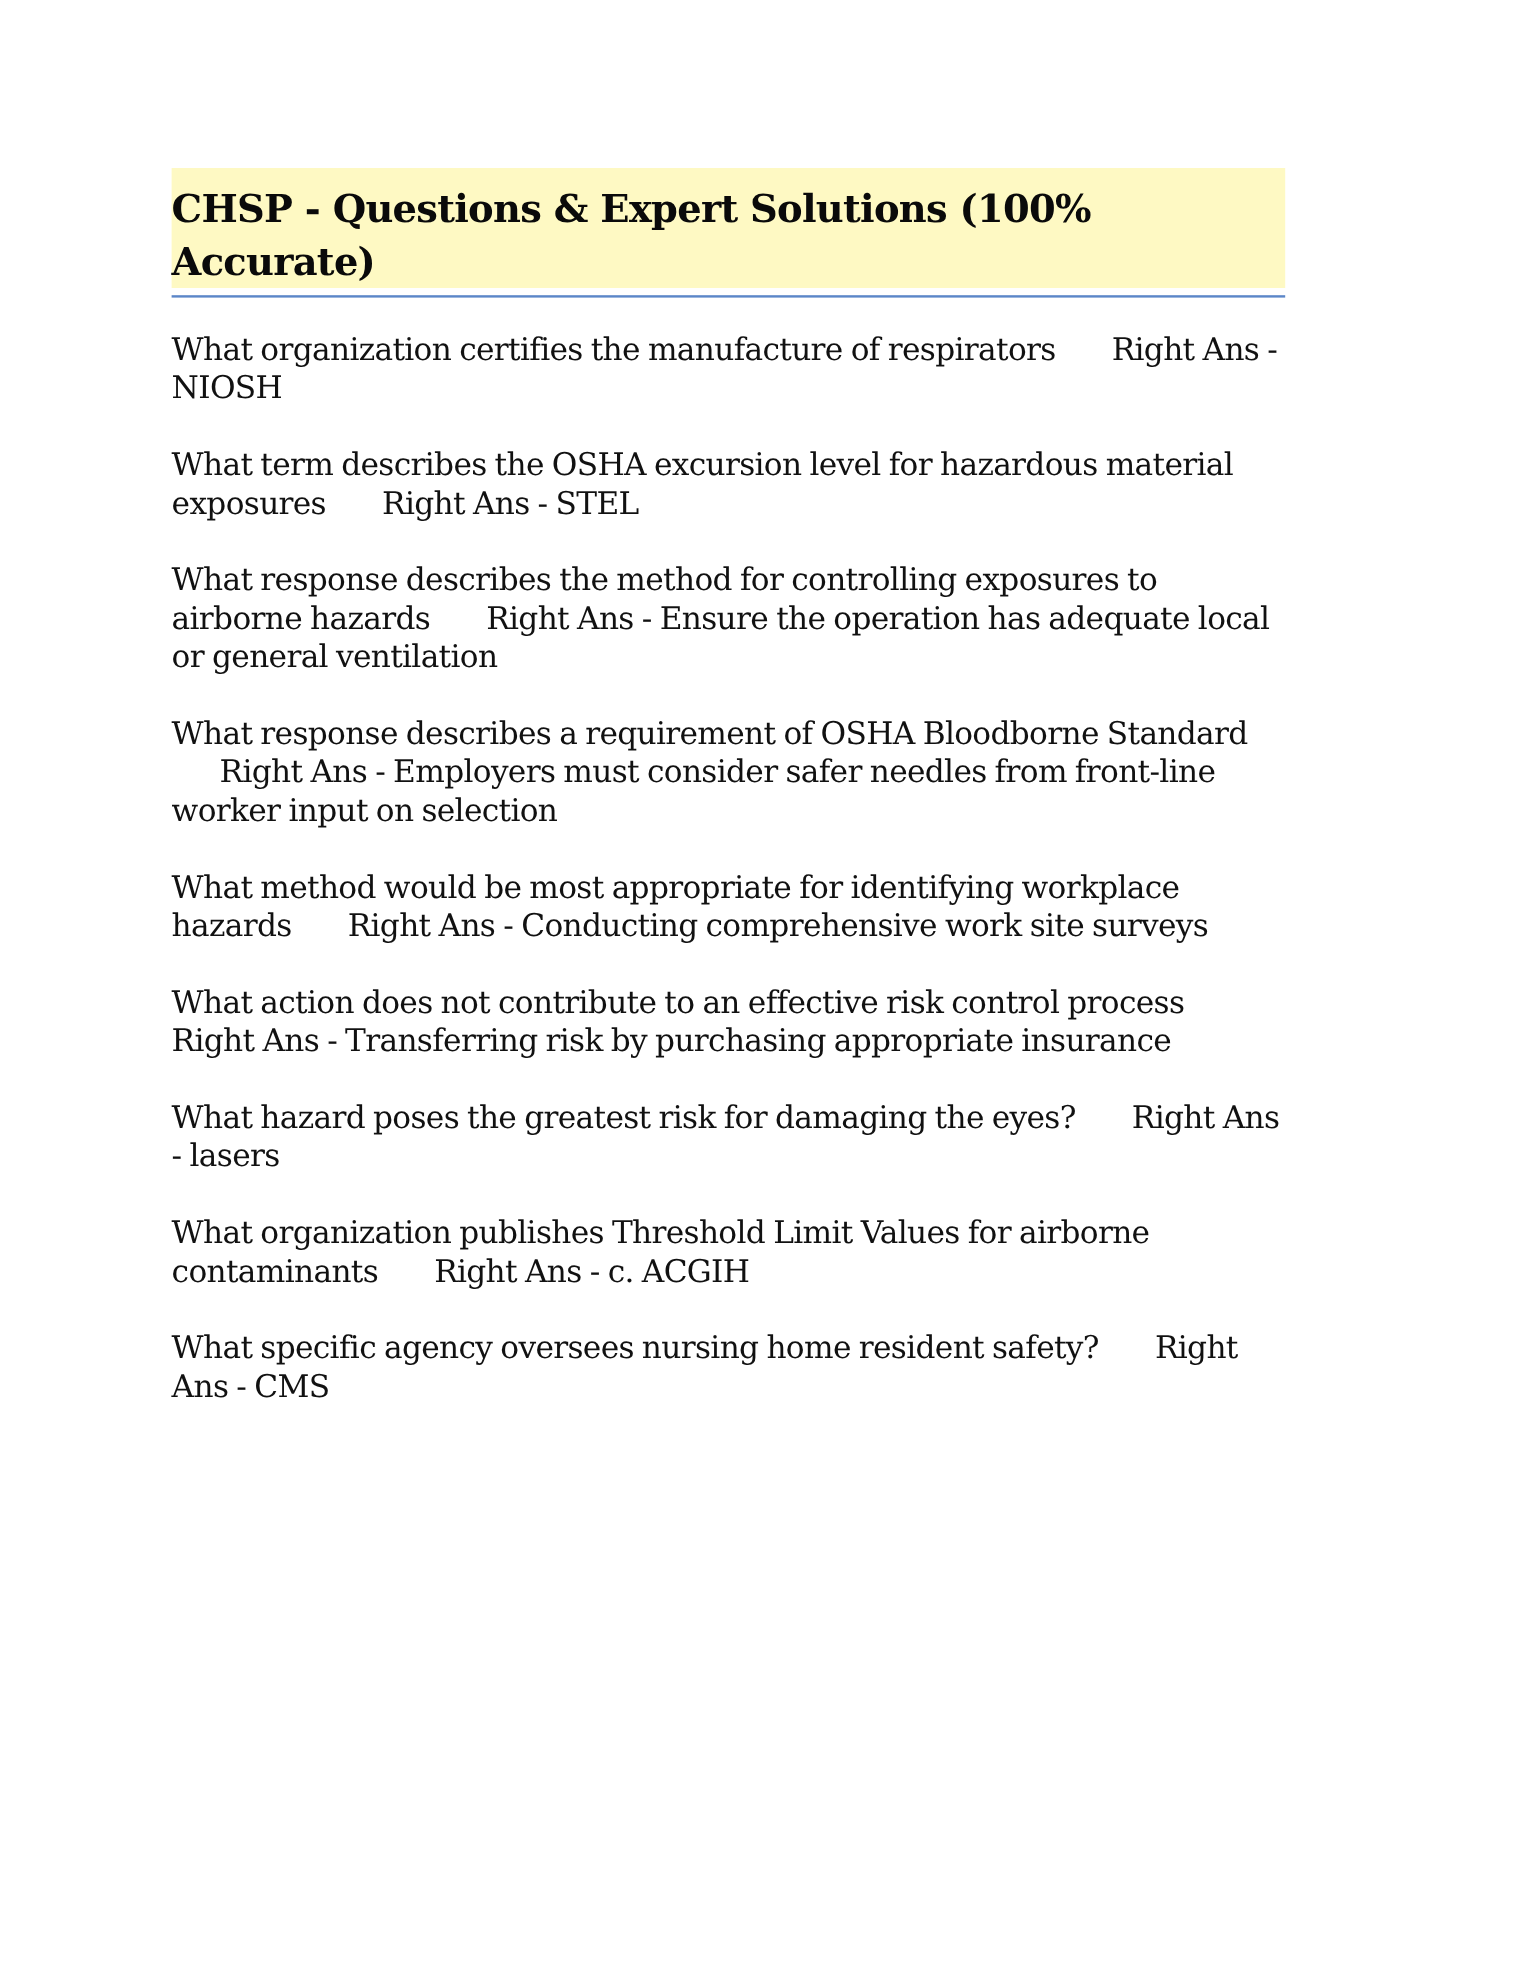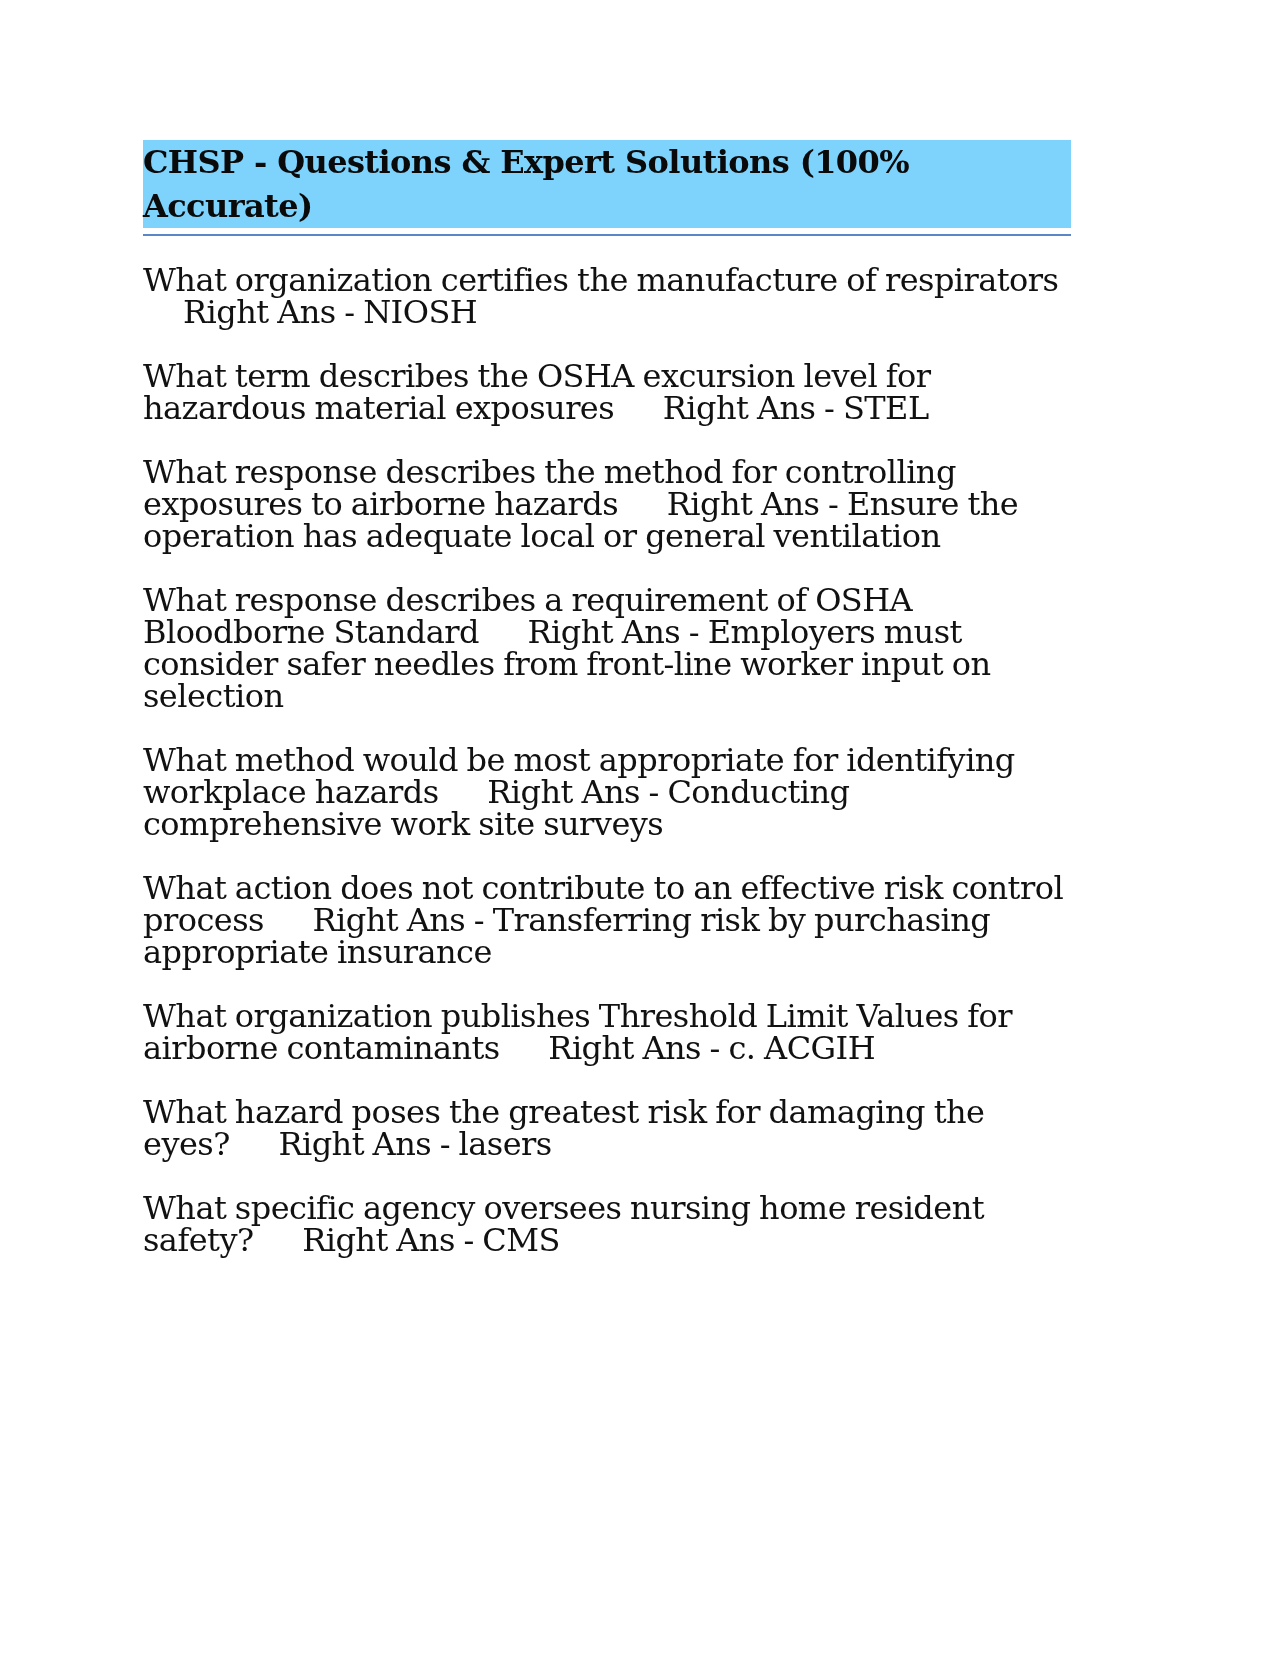--- a/index.html
+++ b/index.html
@@ -21,32 +21,32 @@
       font-family: "DejaVu Serif", "Liberation Serif", serif;
       color: #111111;
     }
     .title-wrap {
       border-bottom: 2px solid #5b86c8;
       padding-bottom: 6px;
       margin-bottom: 28px;
     }
     .title {
       display: inline-block;
-      background: #7dd3fc;
+      background: #fef9c3;
       font-family: "DejaVu Serif", "Liberation Serif", serif;
       font-weight: bold;
       font-size: 32px;
       line-height: 44px;
       letter-spacing: -0.6px;
-      padding: 0 2px 0 0;
+      padding: 12px 2px 0 0;
       margin: 0;
       color: #0a0a0a;
     }
     .qa {
-      font-size: 32px;
+      font-size: 26px;
       line-height: 32px;
       letter-spacing: -0.55px;
       word-spacing: -1px;
       margin: 0 0 32px 0;
       white-space: normal;
     }
     .gap {
       display: inline-block;
       width: 40px;
     }
@@ -59,17 +59,17 @@
     <h1 class="title">CHSP - Questions &amp; Expert Solutions (100% Accurate)</h1>
   </div>
 
   <div id="qa-list">
       <p class="qa"><span>What organization certifies the manufacture of respirators</span> <span class="gap"></span><span>Right Ans - </span><span>NIOSH</span></p>
       <p class="qa"><span>What term describes the OSHA excursion level for hazardous material exposures</span> <span class="gap"></span><span>Right Ans - </span><span>STEL</span></p>
       <p class="qa"><span>What response describes the method for controlling exposures to airborne hazards</span> <span class="gap"></span><span>Right Ans - </span><span>Ensure the operation has adequate local or general ventilation</span></p>
       <p class="qa"><span>What response describes a requirement of OSHA Bloodborne Standard</span> <span class="gap"></span><span>Right Ans - </span><span>Employers must consider safer needles from front-line worker input on selection</span></p>
       <p class="qa"><span>What method would be most appropriate for identifying workplace hazards</span> <span class="gap"></span><span>Right Ans - </span><span>Conducting comprehensive work site surveys</span></p>
       <p class="qa"><span>What action does not contribute to an effective risk control process</span> <span class="gap"></span><span>Right Ans - </span><span>Transferring risk by purchasing appropriate insurance</span></p>
+      <p class="qa"><span>What hazard poses the greatest risk for damaging the eyes?</span> <span class="gap"></span><span>Right Ans - </span><span>lasers</span></p>
       <p class="qa"><span>What organization publishes Threshold Limit Values for airborne contaminants</span> <span class="gap"></span><span>Right Ans - </span><span>c. ACGIH</span></p>
-      <p class="qa"><span>What hazard poses the greatest risk for damaging the eyes?</span> <span class="gap"></span><span>Right Ans - </span><span>lasers</span></p>
       <p class="qa"><span>What specific agency oversees nursing home resident safety?</span> <span class="gap"></span><span>Right Ans - </span><span>CMS</span></p>
     </div>
 </div>
 
 </body></html>

